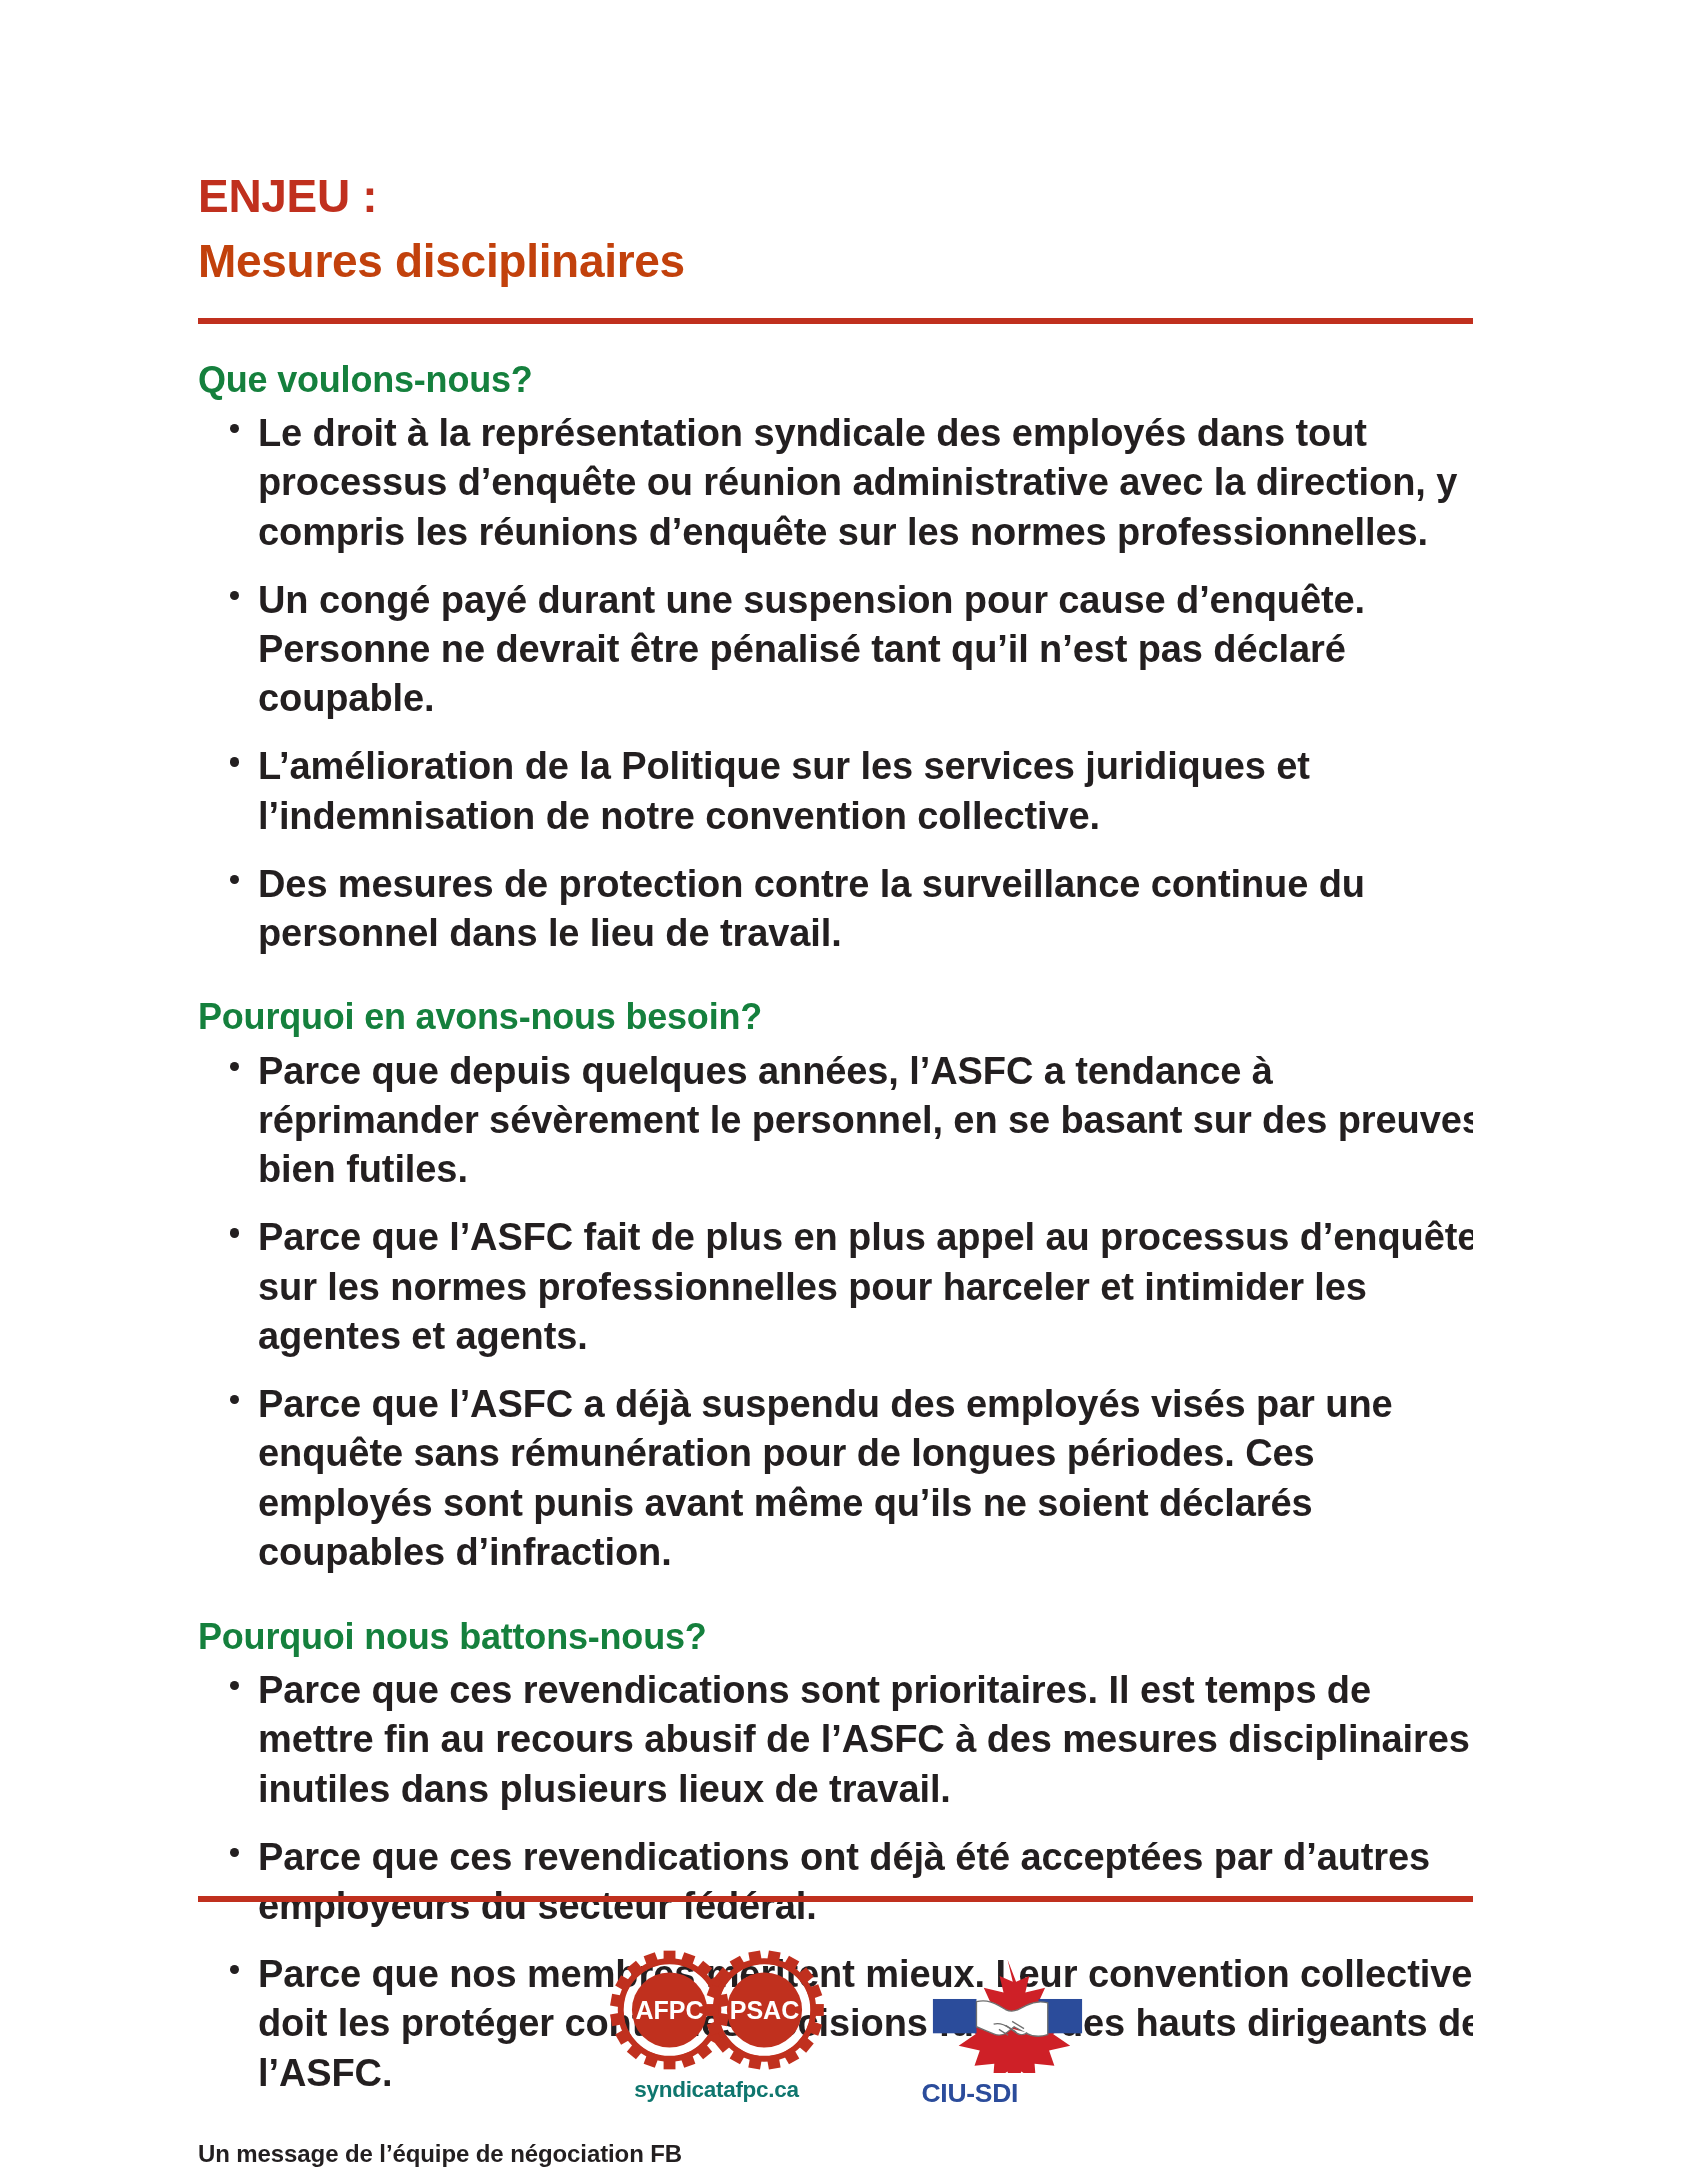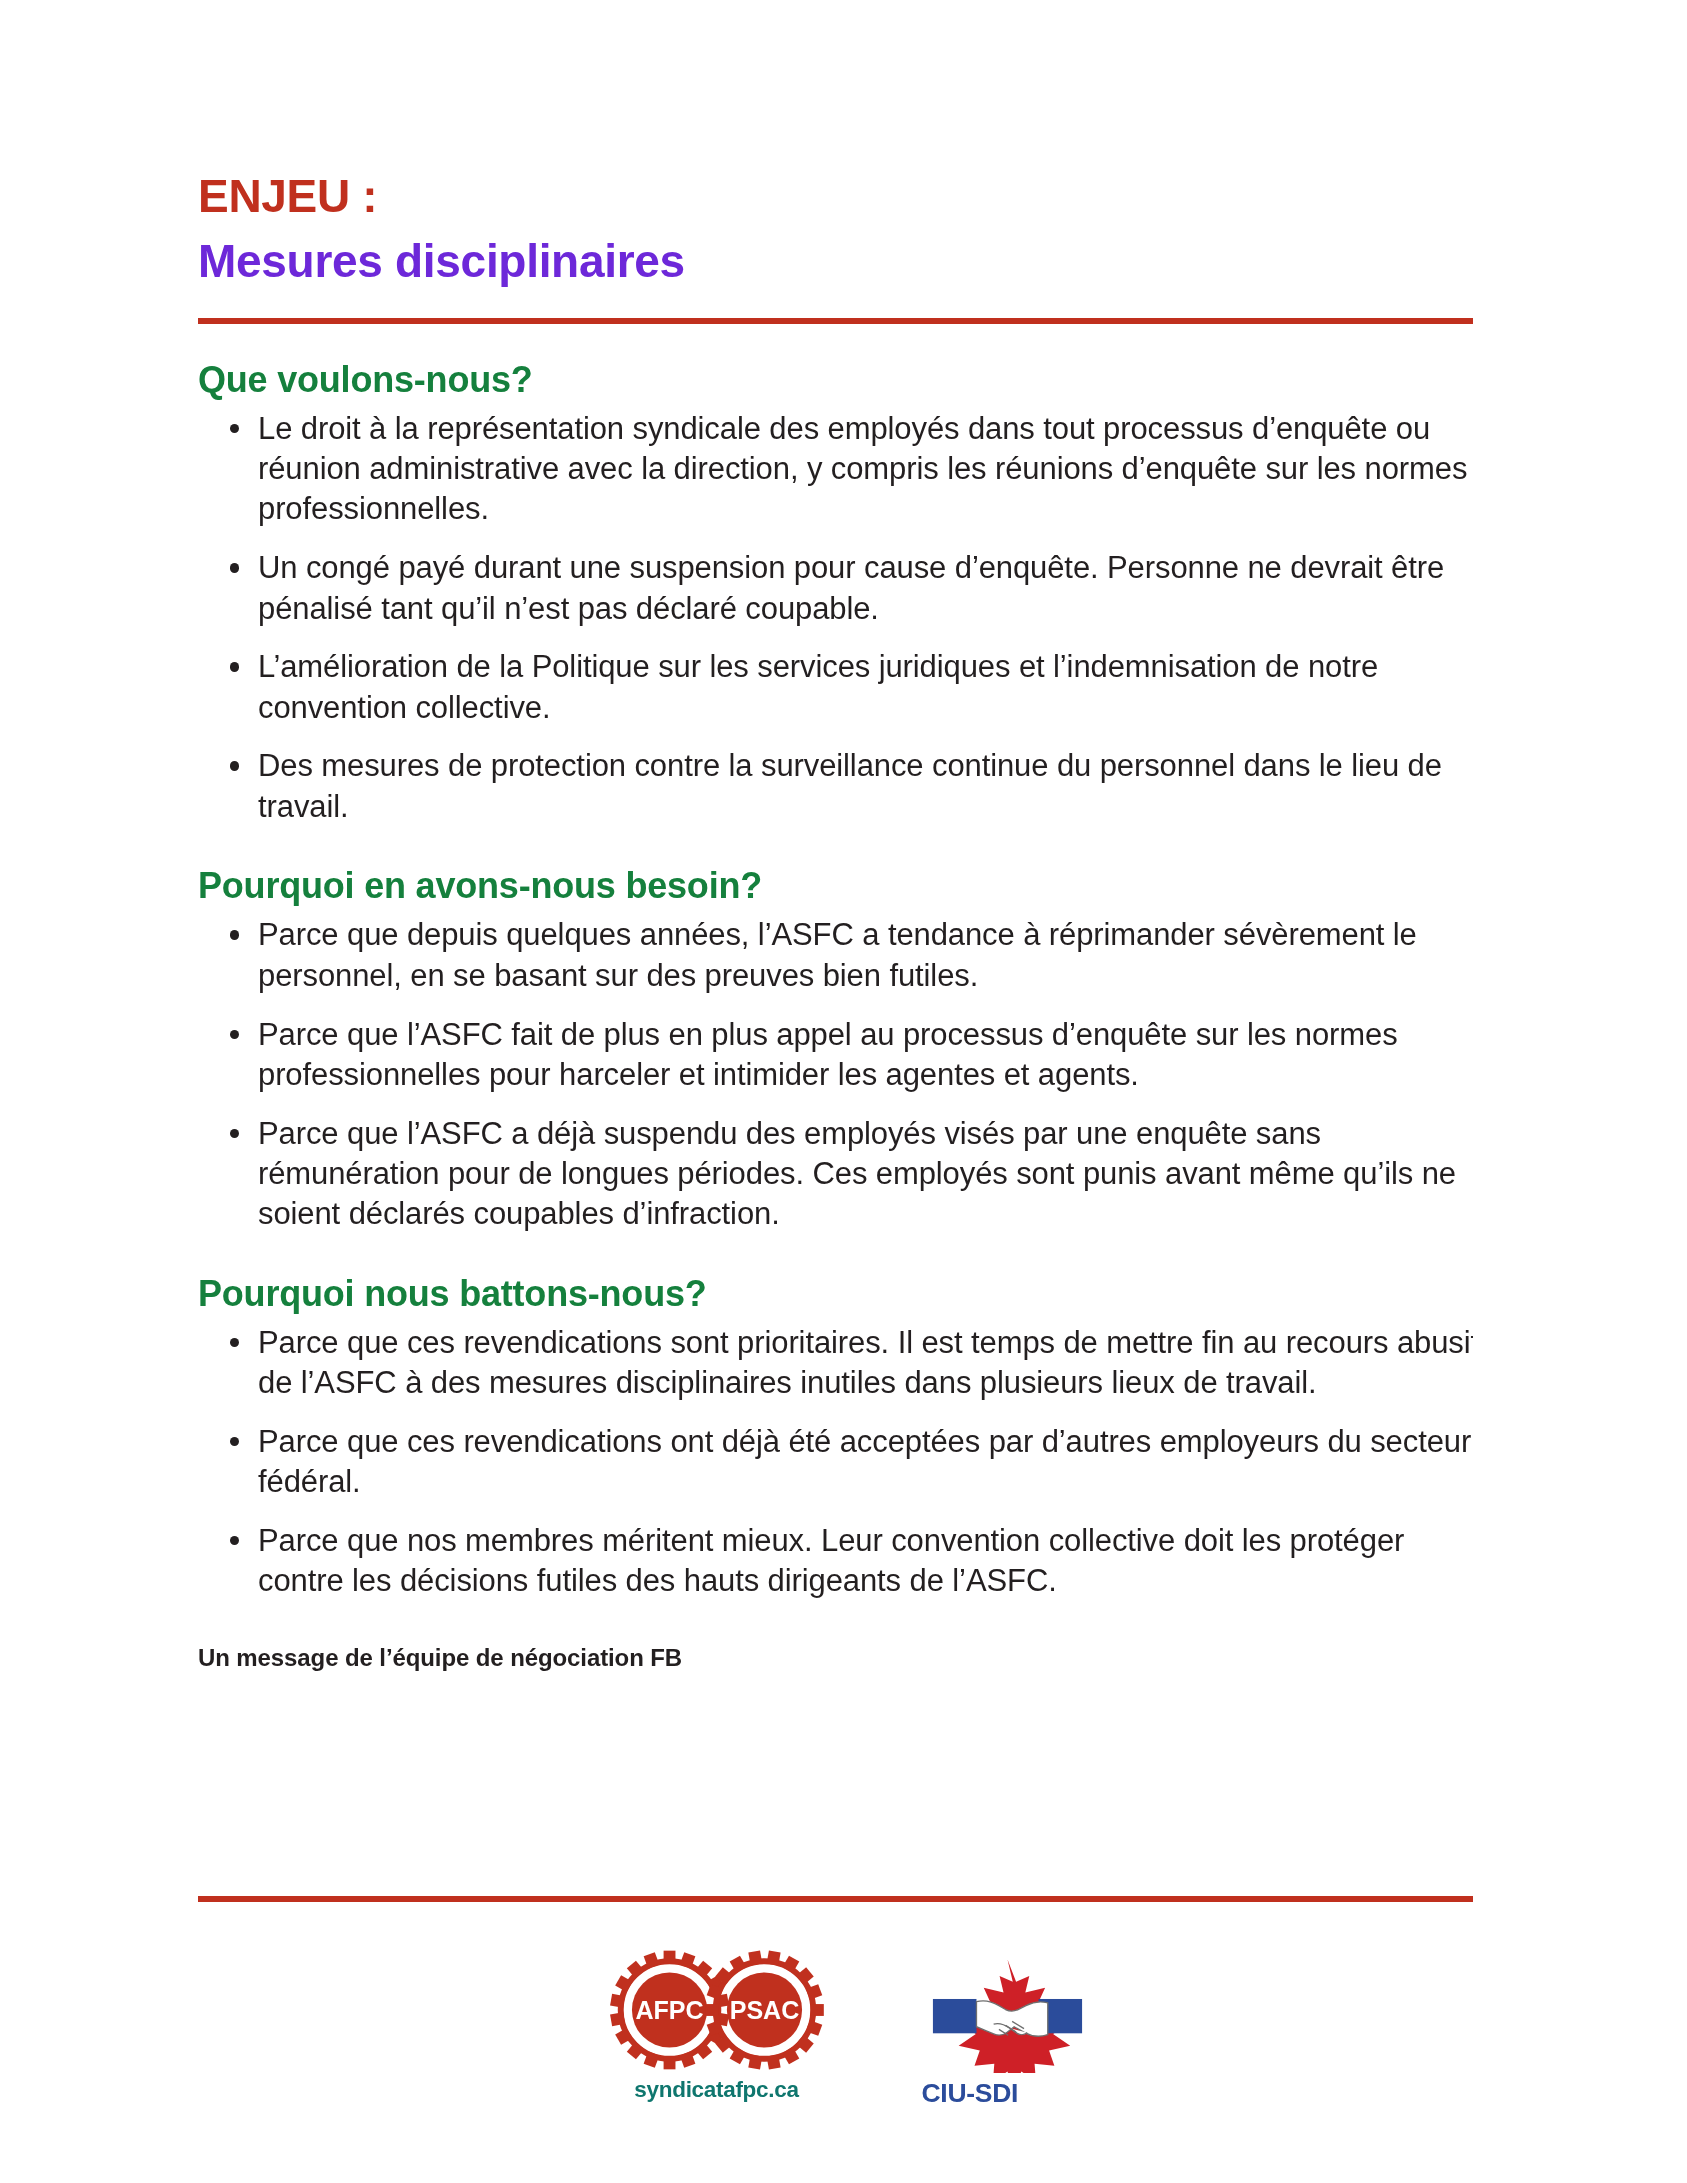--- a/index.html
+++ b/index.html
@@ -31,21 +31,21 @@
   .title-block { padding-top: 173px; }
   .eyebrow {
     color: #C0301E;
     font-size: 46px;
     font-weight: bold;
     line-height: 1.0;
     letter-spacing: -0.3px;
     margin: 0 0 18.5px 0;
   }
   .headline {
-    color: #6d28d9;
+    color: #c2410c;
     font-size: 46px;
     font-weight: bold;
     line-height: 1.0;
     letter-spacing: -0.3px;
     margin: 0;
   }
   .rule {
     height: 6px;
     background: #C0301E;
     width: 100%;
@@ -65,24 +65,25 @@
   }
   .bullets {
     list-style: none;
     margin: 0;
     padding: 0;
   }
   .bullets li {
     position: relative;
     padding-left: 60px;
     color: #231F20;
-    font-size: 31px;
+    font-size: 38px;
     line-height: 1.30;
     margin-bottom: 18.5px;
     letter-spacing: -0.1px;
+    font-weight: bold;
   }
   .bullets li:last-child { margin-bottom: 0; }
   .bullets li .dot {
     position: absolute;
     left: 32px;
     top: 15px;
     width: 9.3px;
     height: 9.3px;
     border-radius: 50%;
     background: #231F20;

